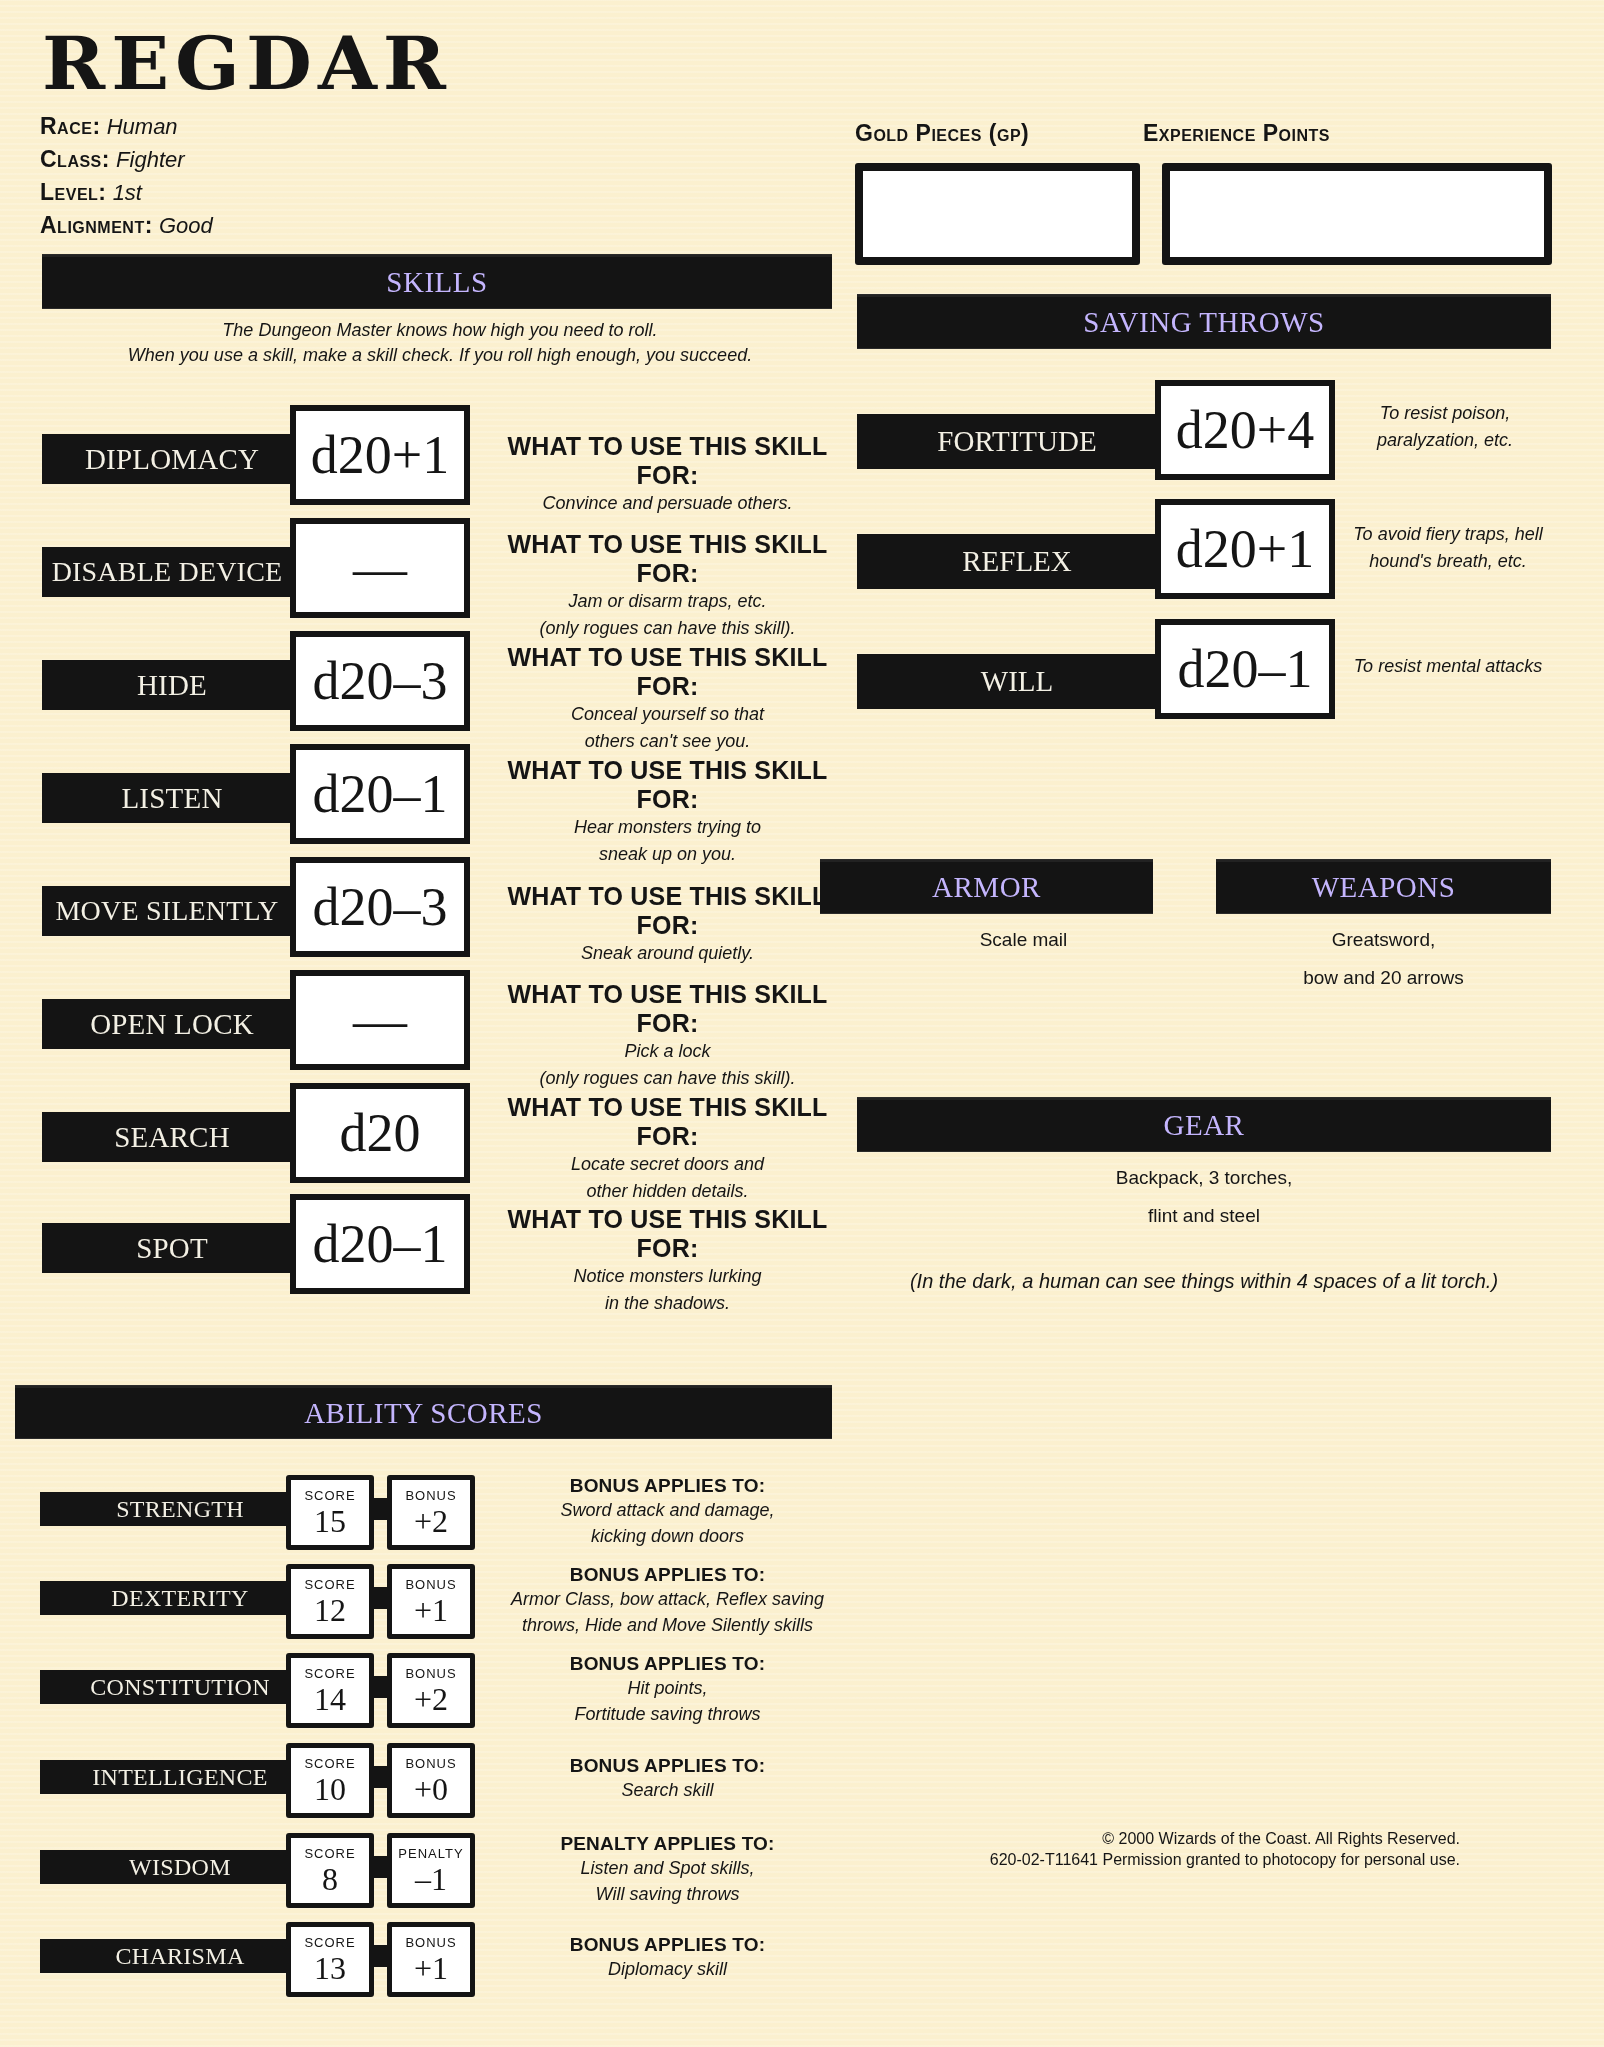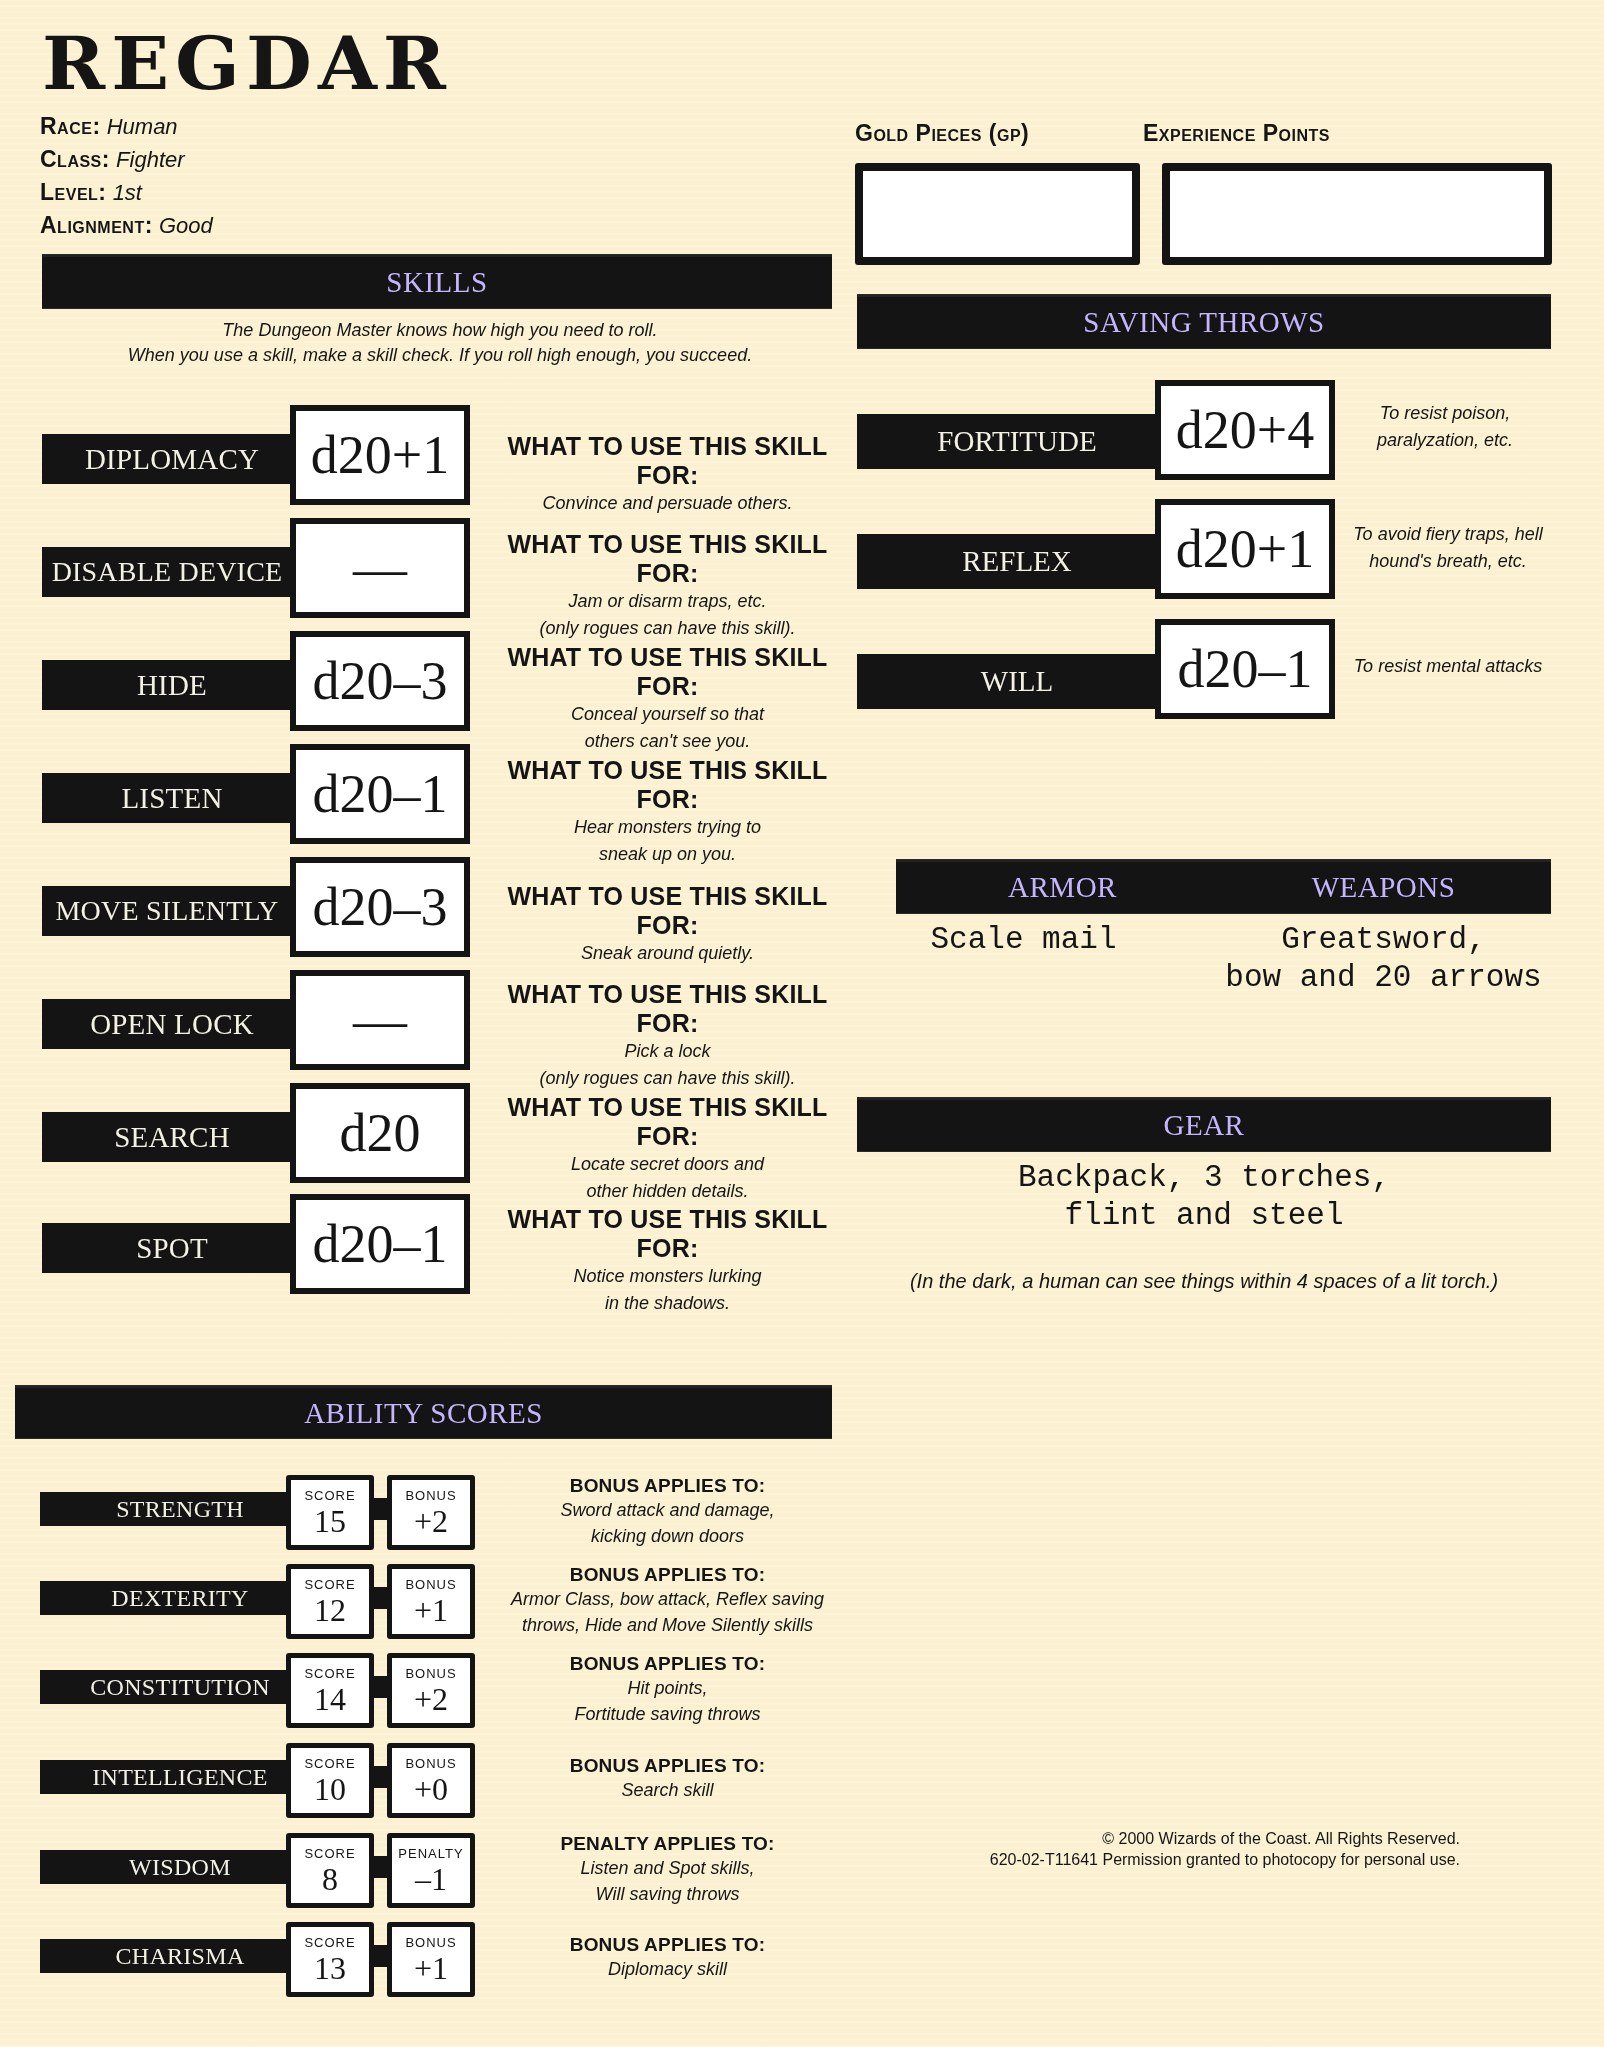--- a/index.html
+++ b/index.html
@@ -79,21 +79,21 @@
     background: #fff; border: 6px solid #141414;
     font-family: "Liberation Serif", serif; font-size: 54px;
     display: flex; align-items: center; justify-content: center;
   }
   .save-desc {
     left: 1340px; width: 210px; text-align: center;
     font-style: italic; font-size: 18px; line-height: 27px;
   }
 
   .equip-text {
-    font-family: Liberation Mono, monospace; font-size: 31px;
+    font-family: Liberation Sans, sans-serif; font-size: 19px;
     text-align: center; line-height: 38px;
   }
 
   
   .ab-label {
     left: 40px; width: 280px; height: 34px;
     background: #141414; color: #f3f0e4;
     font-family: "Liberation Serif", serif; font-size: 24px;
     display: flex; align-items: center; justify-content: center; letter-spacing: 0.3px;
   }
@@ -254,21 +254,21 @@
 </div>
 
 <div>
   <div class="abs save-label" style="top:654px;">WILL</div>
   <div class="abs save-box" style="top:619px;">d20–1</div>
   <div class="abs save-desc" style="top:653px; left:1338px; width:220px;">
     <div>To resist mental attacks</div>
   </div>
 </div>
 
-<div class="abs banner" style="left:896px; top:860px; width:333px; height:53px;">
+<div class="abs banner" style="left:820px; top:860px; width:333px; height:53px;">
   <span>ARMOR</span>
 </div>
 <div class="abs banner" style="left:1216px; top:860px; width:335px; height:53px;">
   <span>WEAPONS</span>
 </div>
 <div class="abs equip-text" style="left:857px; top:921px; width:333px;">Scale mail</div>
 <div class="abs equip-text" style="left:1216px; top:921px; width:335px;">
   <div>Greatsword,</div>
   <div>bow and 20 arrows</div>
 </div>

